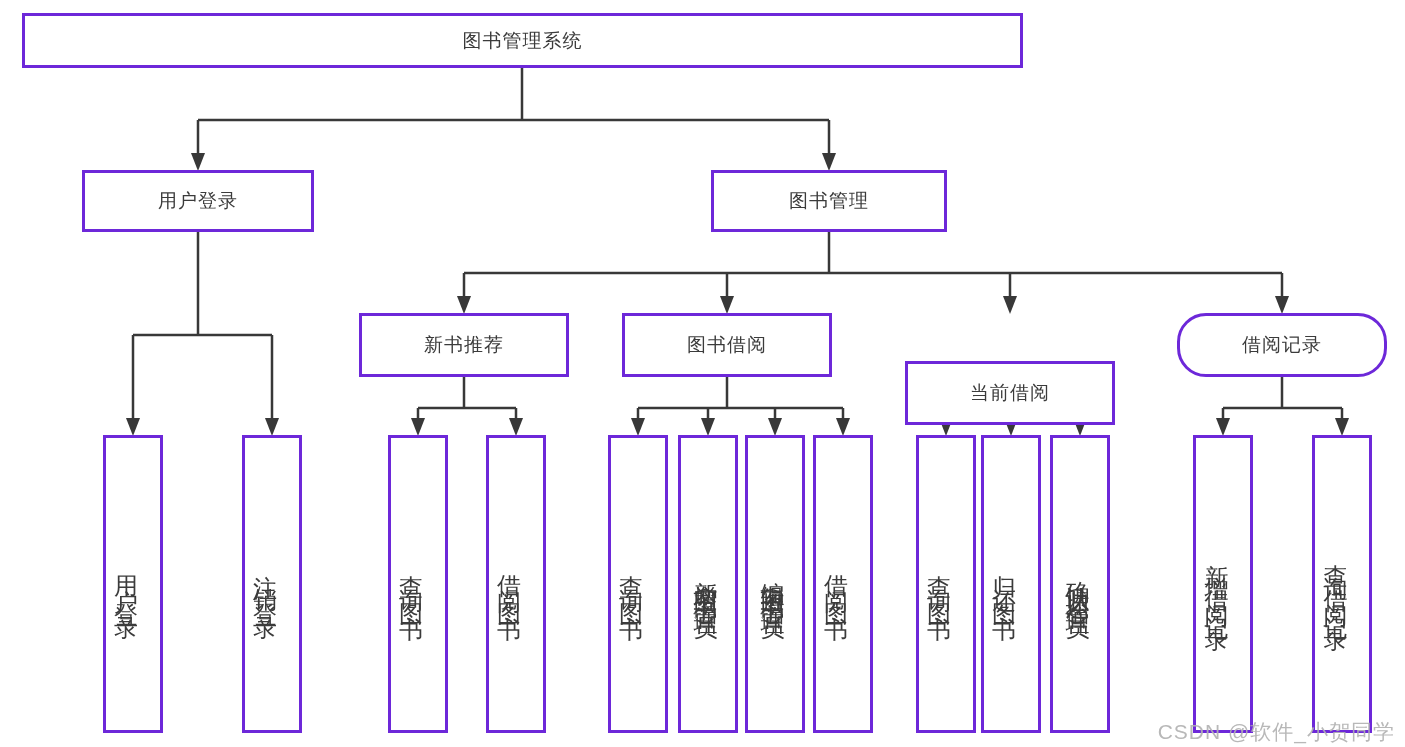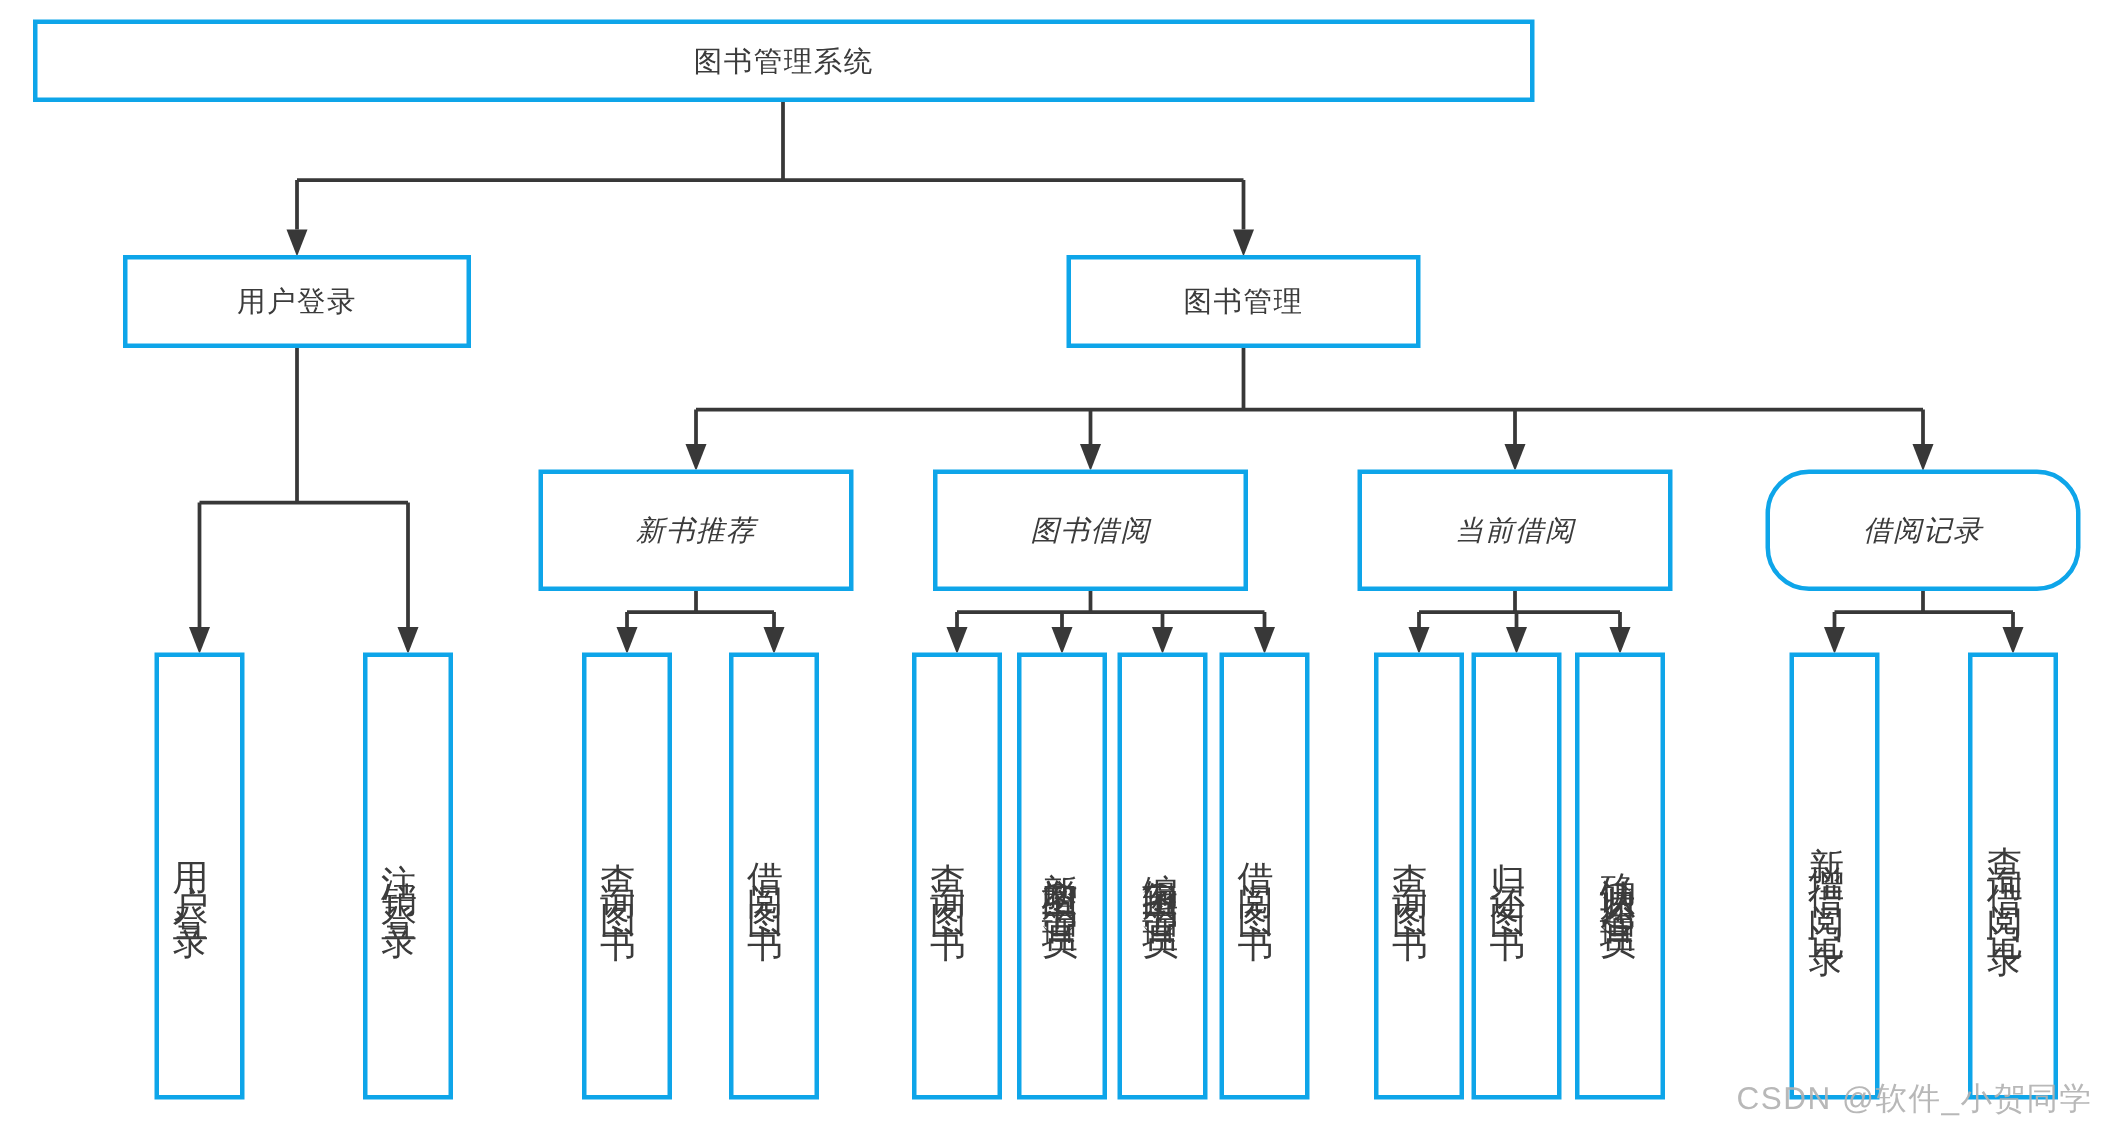--- a/index.html
+++ b/index.html
@@ -4,33 +4,33 @@
 <style>
   * { margin:0; padding:0; box-sizing:border-box; }
   html,body { background:#ffffff; }
   body { font-family:"Liberation Sans", sans-serif; }
   .stage {
     position:relative; width:1405px; height:747px;
     background:#ffffff; overflow:hidden;
   }
   .wires { position:absolute; left:0; top:0; width:1405px; height:747px; }
   .box {
-    position:absolute; background:#ffffff; border:3px solid #0ea5e9;
+    position:absolute; background:#ffffff; border:3px solid #6d28d9;
     color:#3b3b3b; display:flex; align-items:center; justify-content:center;
     text-align:center;
   }
   .h-label { font-size:19px; letter-spacing:1px; }
   .root { left:22px; top:13px; width:1001px; height:55px; }
   .lvl2 { top:170px; height:62px; }
   .n-user-login { left:82px;  width:232px; }
   .n-book-mgmt  { left:711px; width:236px;text-align:right; }
-  .lvl3 { top:313px; height:81px; width:210px;font-style:italic; }
+  .lvl3 { top:313px; height:64px; width:210px; }
   .n-new-book  { left:359px; }
   .n-borrowing { left:622px; }
-  .n-current   { left:905px; }
+  .n-current   { left:905px;margin-top:48px; }
   .n-records   { left:1177px;border-radius:29px; }
   .leaf { top:435px; width:60px; height:298px; }
   .v-label {
     writing-mode:vertical-rl; text-orientation:mixed;
     font-size:24px; color:#3b3b3b; line-height:1;
   }
   .sp4 { letter-spacing:14px; margin-block-end:-14px; }
   .sp6 { letter-spacing:13px; margin-block-end:-13px; }
   .sp9 { letter-spacing:5px;  margin-block-end:-5px; }
   .watermark {

